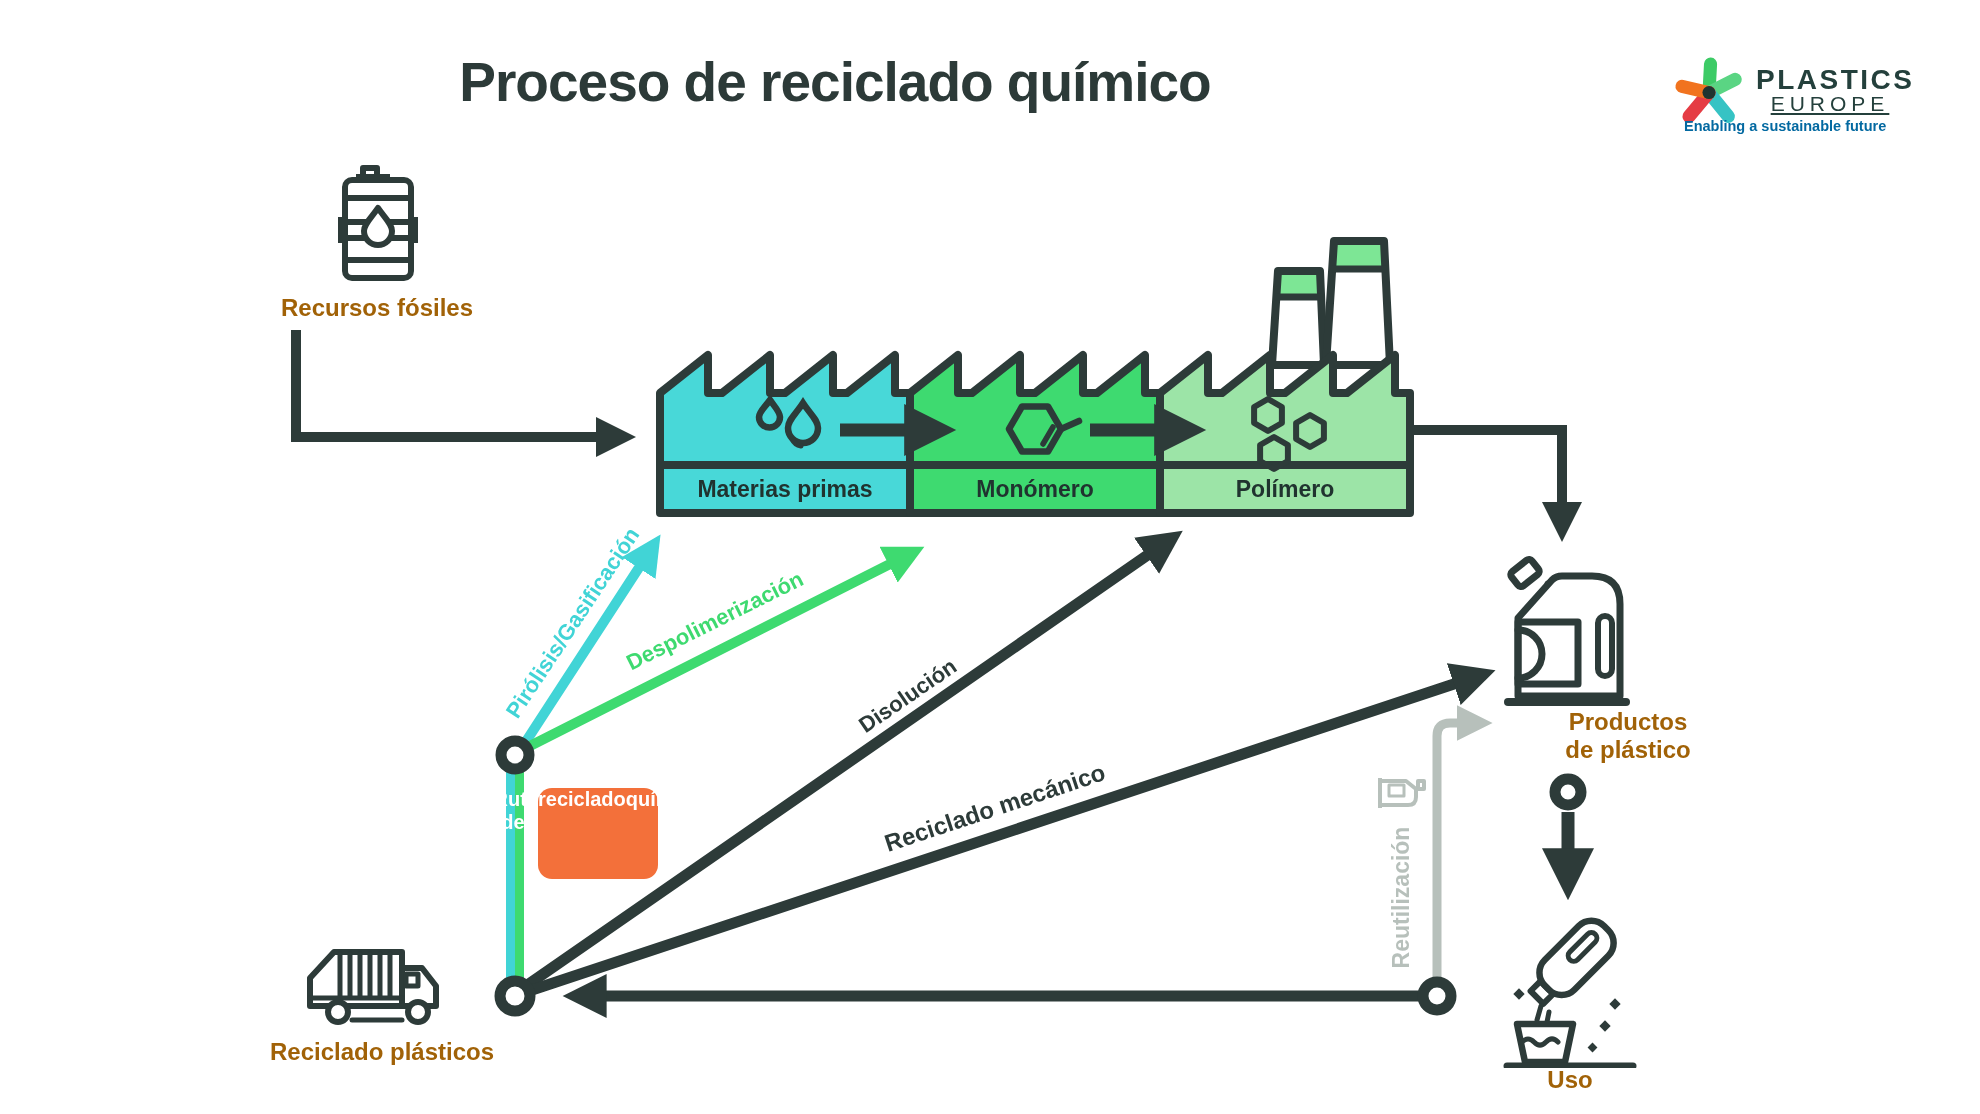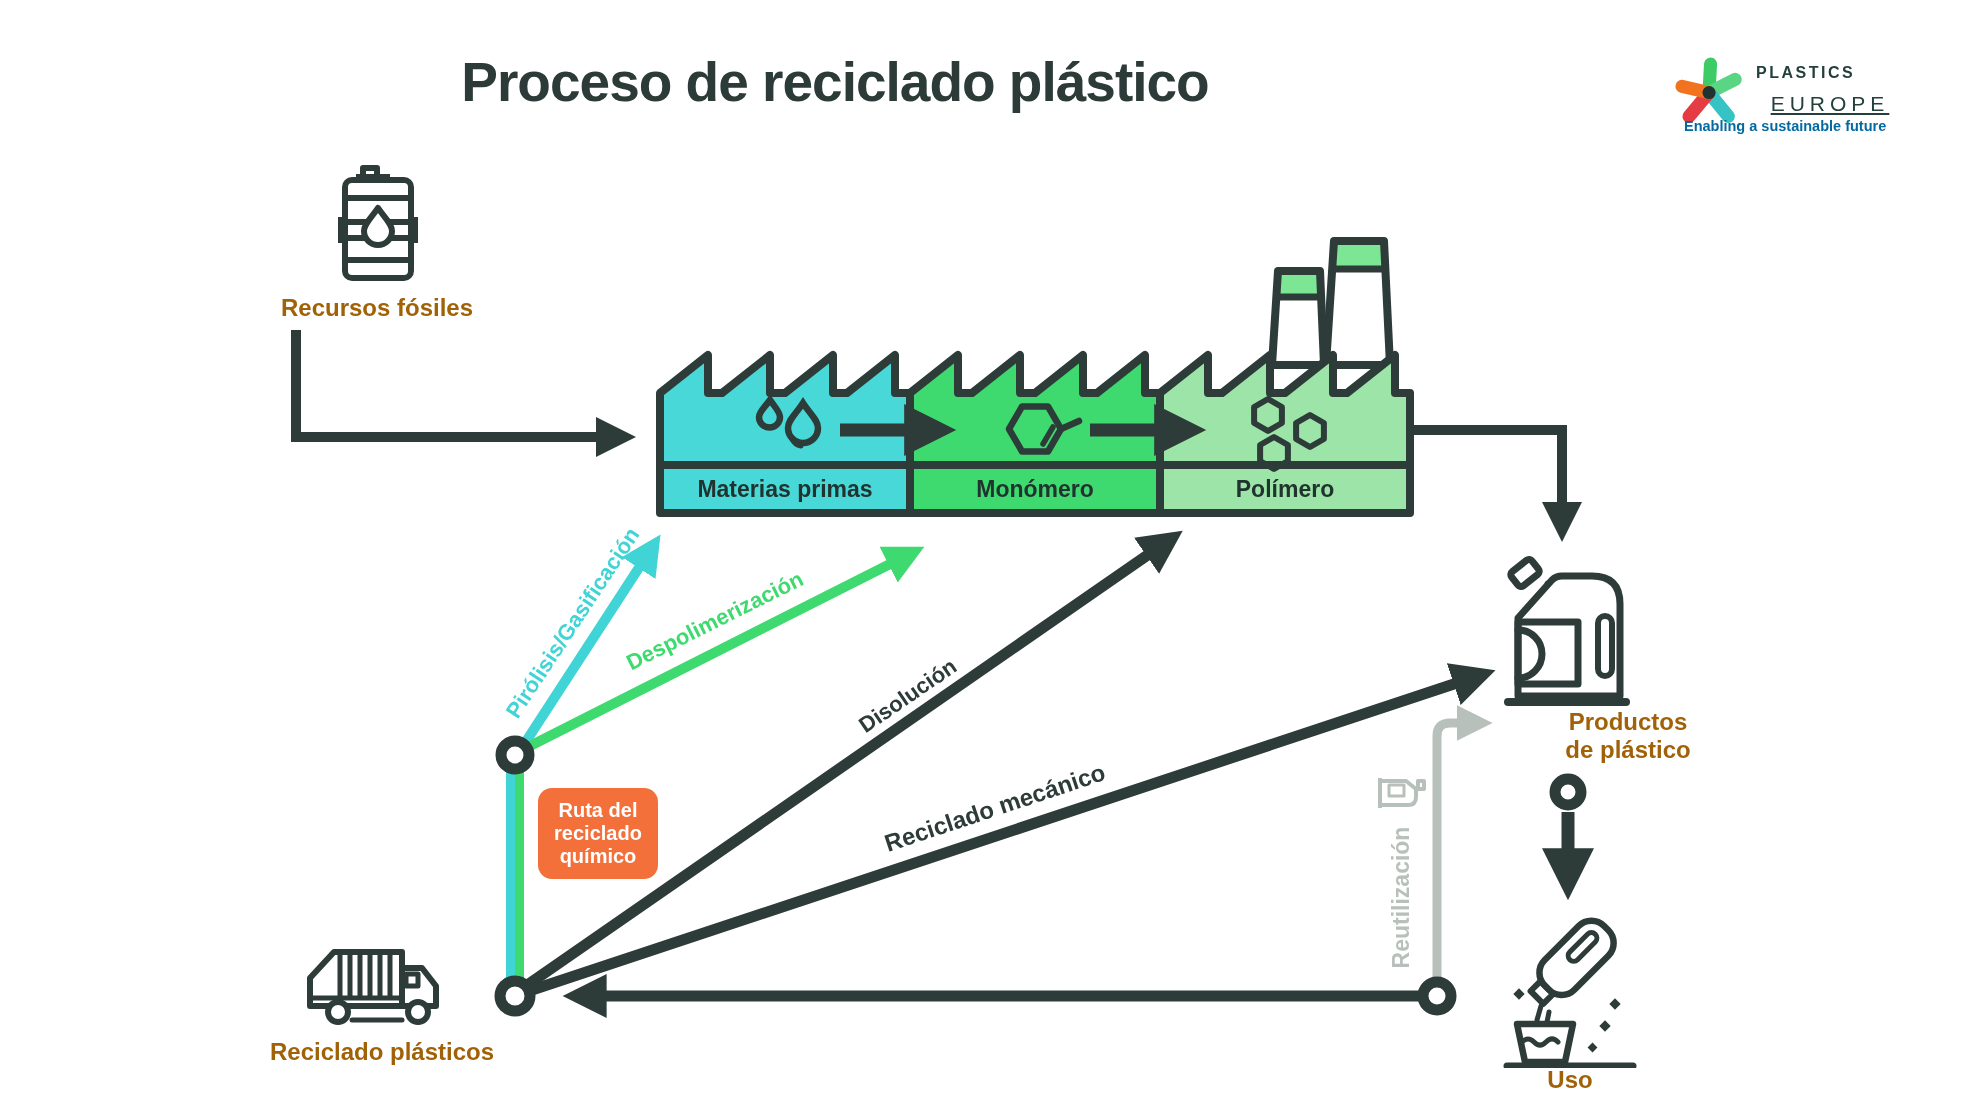--- a/index.html
+++ b/index.html
@@ -7,53 +7,53 @@
     position:relative;width:1980px;height:1114px;overflow:hidden;background:#ffffff;
     font-family:"Liberation Sans", sans-serif;color:#2d3b39;
   }
   .abs{position:absolute;}
   #title{
     left:430px;top:50px;width:810px;text-align:center;
     font-size:55px;font-weight:800;letter-spacing:-1px;color:#2c3a38;white-space:nowrap;
   }
   
   #logo{left:1672px;top:46px;width:240px;height:110px;}
-  #logo .brand1{position:absolute;left:84px;top:18px;font-size:16px;font-weight:800;letter-spacing:2.5px;color:#24403c;}
+  #logo .brand1{position:absolute;left:84px;top:18px;font-size:28px;font-weight:800;letter-spacing:2.5px;color:#24403c;}
   #logo .brand2{position:absolute;left:84px;top:46px;width:148px;text-align:center;font-size:21px;font-weight:500;letter-spacing:5px;color:#24403c;text-decoration:underline;}
   #logo .tagline{position:absolute;left:12px;top:72px;width:228px;font-size:14.5px;font-weight:600;color:#0369a1;white-space:nowrap;}
   
   .station-label{font-size:24px;font-weight:800;color:#a16207;text-align:center;}
   #lbl-fossil{left:272px;top:294px;width:210px;}
   #lbl-waste{left:252px;top:1038px;width:260px;}
   #lbl-products{left:1552px;top:708px;width:152px;line-height:28px;}
   #lbl-uso{left:1487px;top:1066px;width:166px;}
   
   .arrow-label{font-weight:800;font-size:22px;white-space:nowrap;text-align:center;transform-origin:center;}
   #lbl-pyro{left:423px;top:610px;width:300px;transform:rotate(-56.5deg);color:#41d4d6;}
   #lbl-depoly{left:575px;top:608px;width:280px;transform:rotate(-26.5deg);color:#3eda70;}
   #lbl-disol{left:808px;top:683px;width:200px;transform:rotate(-34.5deg);color:#2d3b39;}
   #lbl-mech{left:855px;top:794px;width:280px;font-size:24px;transform:rotate(-18.4deg);color:#2d3b39;}
   #lbl-reuse{left:1301px;top:884px;width:200px;font-size:23px;transform:rotate(-90deg);color:#b7c0bb;}
   
   #badge{
     left:538px;top:788px;width:120px;height:91px;background:#f3703a;border-radius:14px;
     color:#ffffff;font-size:20px;font-weight:800;text-align:center;line-height:23px;
-    display:flex;flex-direction:column;justify-content:center;
+    display:flex;flex-direction:row;justify-content:center;
   }
   
   svg{display:block;}
   .factory-label{font-family:"Liberation Sans",sans-serif;font-size:23px;font-weight:800;fill:#20332f;}
   .reuse-icon{transform:rotate(90deg);}
 </style>
 </head>
 <body>
 
 <div id="canvas">
 
-  <div class="abs" id="title">Proceso de reciclado plástico</div>
+  <div class="abs" id="title">Proceso de reciclado químico</div>
 
   <div class="abs" id="logo">
     <svg class="abs" style="left:0;top:6px" width="74" height="78" viewBox="0 0 96 96">
       <g stroke-linecap="round" stroke-width="17" fill="none">
         <line x1="48" y1="50" x2="50" y2="13" stroke="#3dcb66"></line>
         <line x1="48" y1="50" x2="82" y2="33" stroke="#5ad583"></line>
         <line x1="48" y1="50" x2="73" y2="81" stroke="#36c3c4"></line>
         <line x1="48" y1="50" x2="22" y2="81" stroke="#e53c44"></line>
         <line x1="48" y1="50" x2="13" y2="42" stroke="#f1731f"></line>
       </g>

